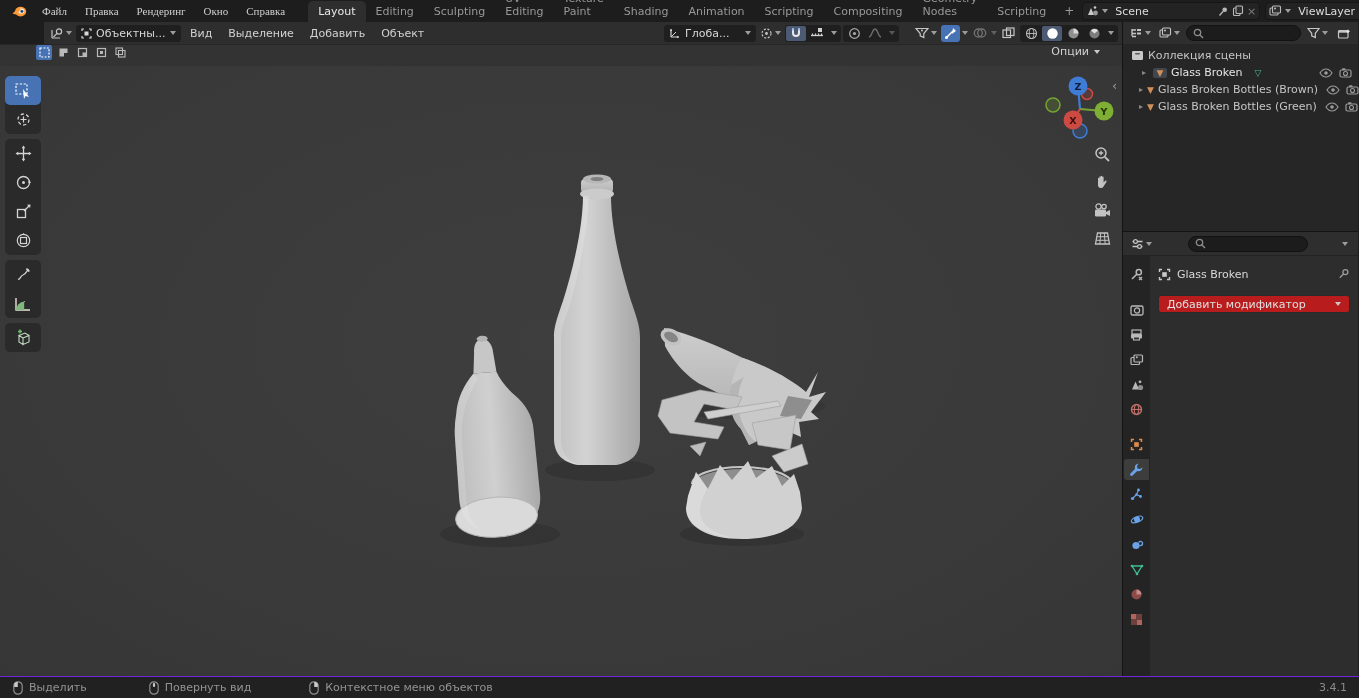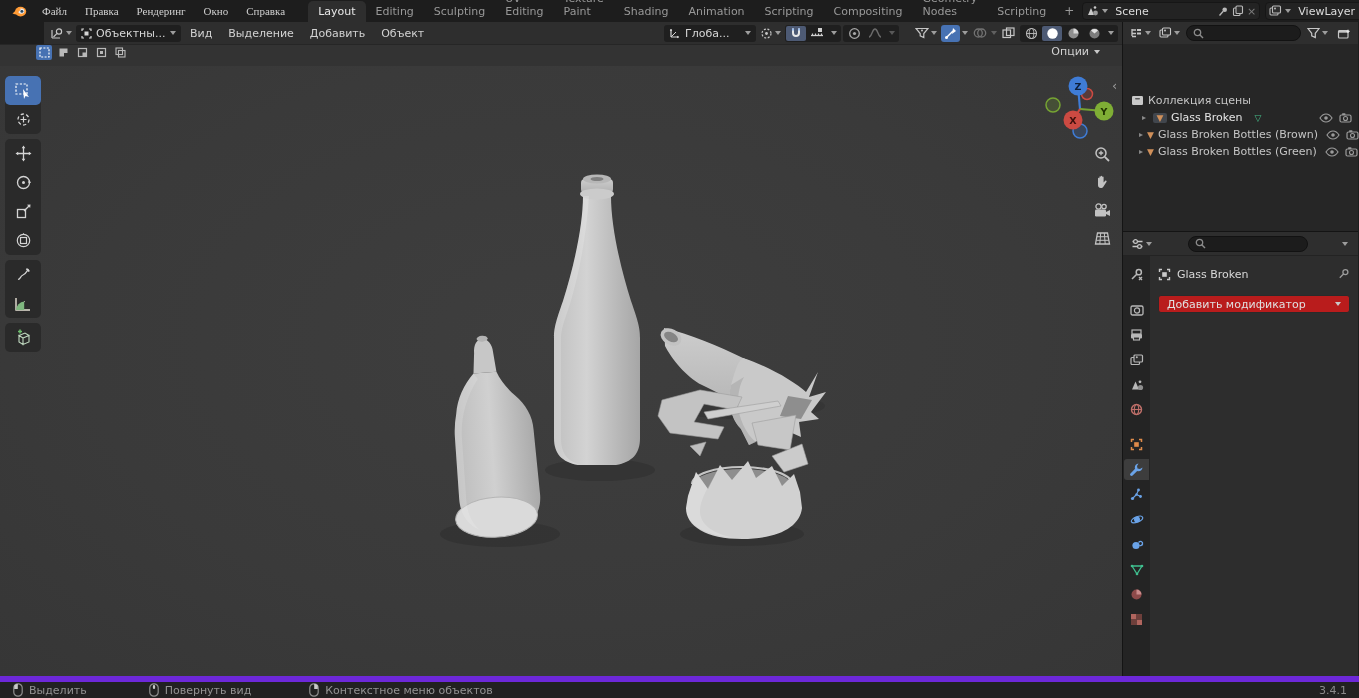--- a/index.html
+++ b/index.html
@@ -63,21 +63,21 @@
   .collapse-arrow { position:absolute; left:1112px; top:12px; color:#9a9a9a; font-size:13px; }
 
   
   .chev { width:0; height:0; border-left:3px solid transparent; border-right:3px solid transparent; border-top:4px solid #9d9d9d; display:inline-block; }
   .chev.lite { border-top-color:#c9c9c9; }
 
   
   .outliner { height:210px; display:flex; flex-direction:column; background:#262626; border-bottom:1px solid #141414; }
   .out-header { height:22px; background:#2e2e2e; display:flex; align-items:center; gap:4px; padding:0 5px; }
   .search { flex:1; height:16px; background:#1c1c1c; border:1px solid #121212; border-radius:8px; display:flex; align-items:center; padding:0 6px; gap:4px; }
-  .out-body { flex:1; padding-top:3px;margin-top:45px; }
+  .out-body { flex:1; padding-top:3px; }
   .out-row { height:17px; display:flex; align-items:center; gap:4px; padding-right:6px; color:#c5c5c5; }
   .out-row .lbl { flex:0 0 auto; }
   .out-row .grow { flex:1; }
   .disclosure { color:#8b8b8b; font-size:8px; width:10px; text-align:center; }
   .obj-ico { color:#d0905a; font-size:9px; width:14px; text-align:center; }
   .obj-ico.sel { background:#41464d; border-radius:2px; }
   .mesh-ico { color:#46c08b; font-size:9px; margin-left:8px; }
   .oc-icons { display:flex; gap:6px; align-items:center; color:#9b9b9b; }
 
   
@@ -88,21 +88,21 @@
   .tabstrip { width:27px; background:#242424; display:flex; flex-direction:column; align-items:center; padding-top:8px; gap:4px; }
   .ptab { width:25px; height:21px; display:flex; align-items:center; justify-content:center; border-radius:3px 0 0 3px; }
   .ptab.active { background:#3d3d3d; }
   .ptab-gap { height:6px; }
   .prop-content { flex:1; padding:8px 8px 0 8px; }
   .breadcrumb { display:flex; align-items:center; gap:6px; color:#d8d8d8; height:20px; }
   .addmod { margin-top:11px; height:18px; background:#b91c1c; border:1px solid #2a2a2a; border-radius:3px; display:flex; align-items:center; padding:0 8px; color:#e0e0e0;justify-content:center; }
   .addmod .chev { margin-left:auto; }
 
   
-  .statusbar { height:22px; background:#212121; border-top:6px solid #6d28d9; display:flex; align-items:center; color:#939393; }
+  .statusbar { height:22px; background:#212121; border-top:1px solid #6d28d9; display:flex; align-items:center; color:#939393; }
   .sb-item { display:flex; align-items:center; gap:6px; }
   .sb-version { margin-left:auto; padding-right:12px; color:#8a8a8a; }
 
   svg { display:block; }
 </style>
 </head>
 <body>
 
 <div class="app">
 

